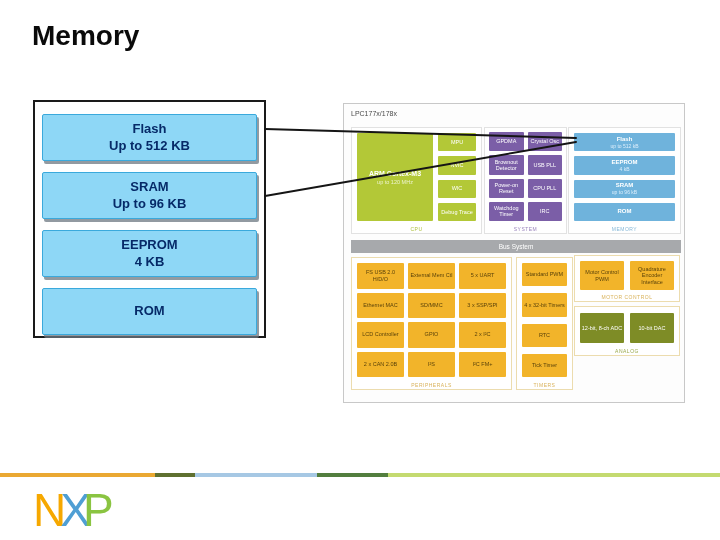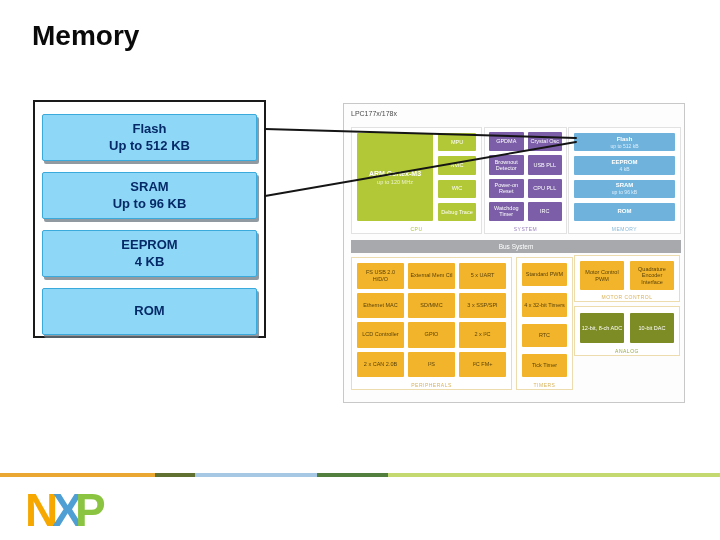--- a/index.html
+++ b/index.html
@@ -62,21 +62,21 @@
   .sec-analog{left:230px;top:202px;width:106px;height:50px;display:flex;gap:6px;padding:6px 5px 12px 5px;}
   .oblock{flex:1;background:#7e8c26;border-radius:1px;color:#fff;font-size:5.5px;line-height:1.2;
           display:flex;align-items:center;justify-content:center;text-align:center;padding:1px;}
 
   .connectors{position:absolute;left:0;top:0;width:720px;height:540px;pointer-events:none;z-index:10;}
 
   .rule{position:absolute;left:0;top:473px;width:720px;height:4px;display:flex;}
   .rule div{height:100%;}
   .rs0{width:155px;} .rs1{width:40px;} .rs2{width:122px;} .rs3{width:71px;} .rs4{width:332px;}
 
-  .logo{position:absolute;left:25px;top:487px;font-size:46px;font-weight:bold;letter-spacing:-6px;line-height:1;}
+  .logo{position:absolute;left:33px;top:487px;font-size:46px;font-weight:normal;letter-spacing:-6px;line-height:1;}
   .logo span{display:inline-block;}
   .logo .lp{margin-left:-2px;}
 </style>
 </head>
 <body>
 
 <div class="slide">
 
   <h1 class="title">Memory</h1>
 

